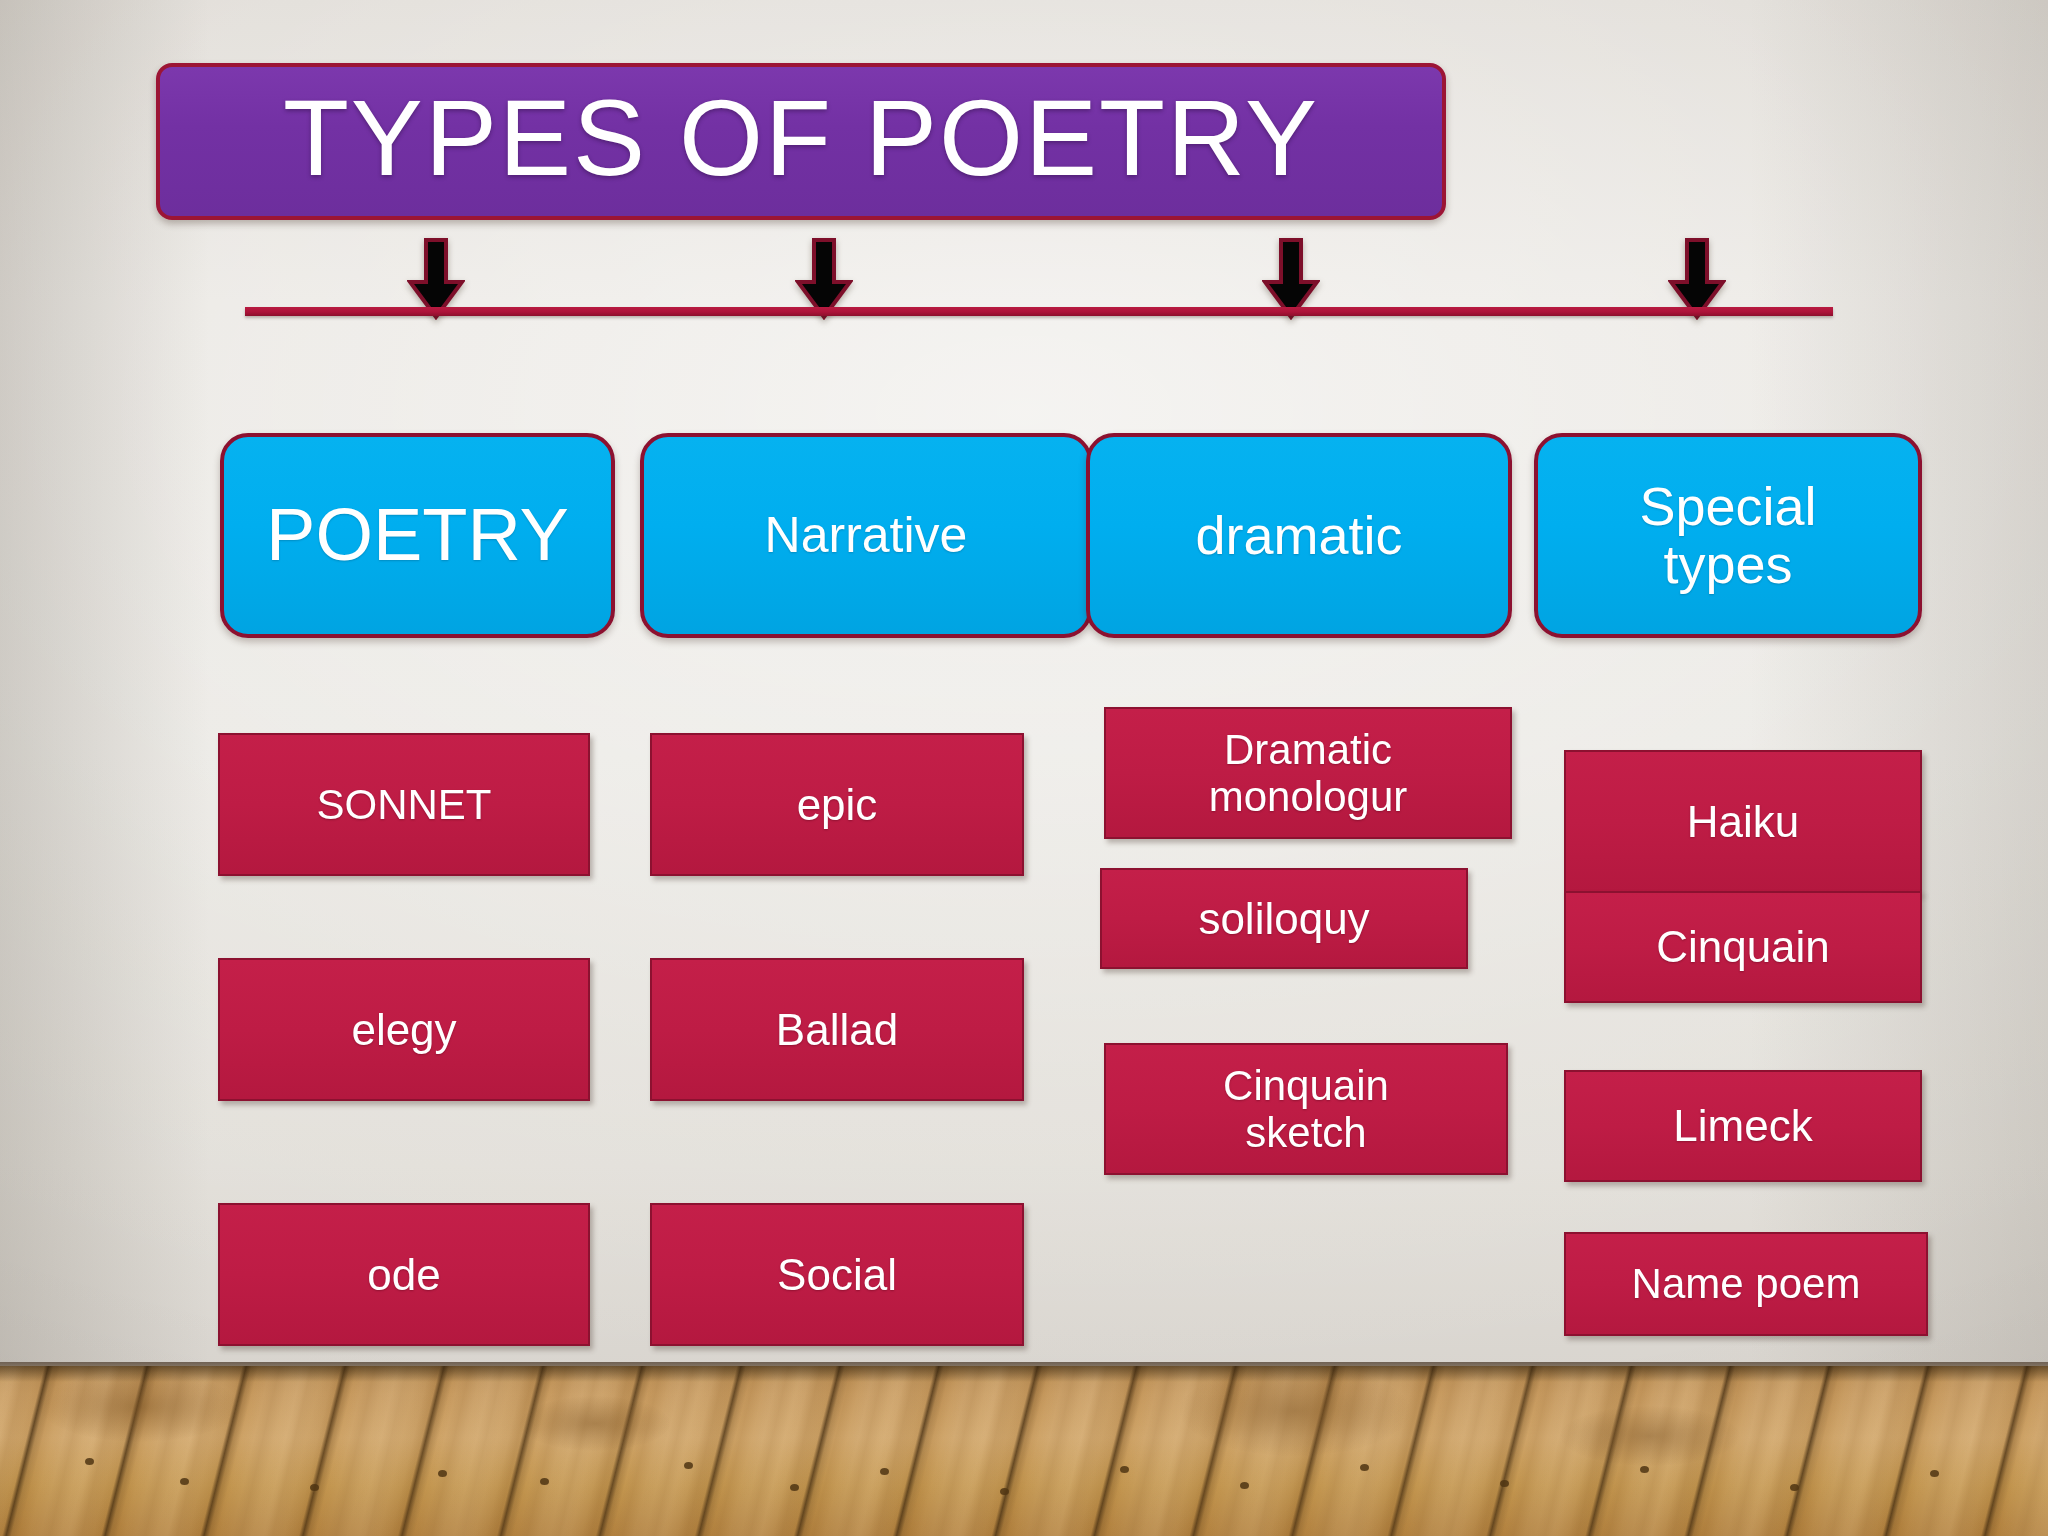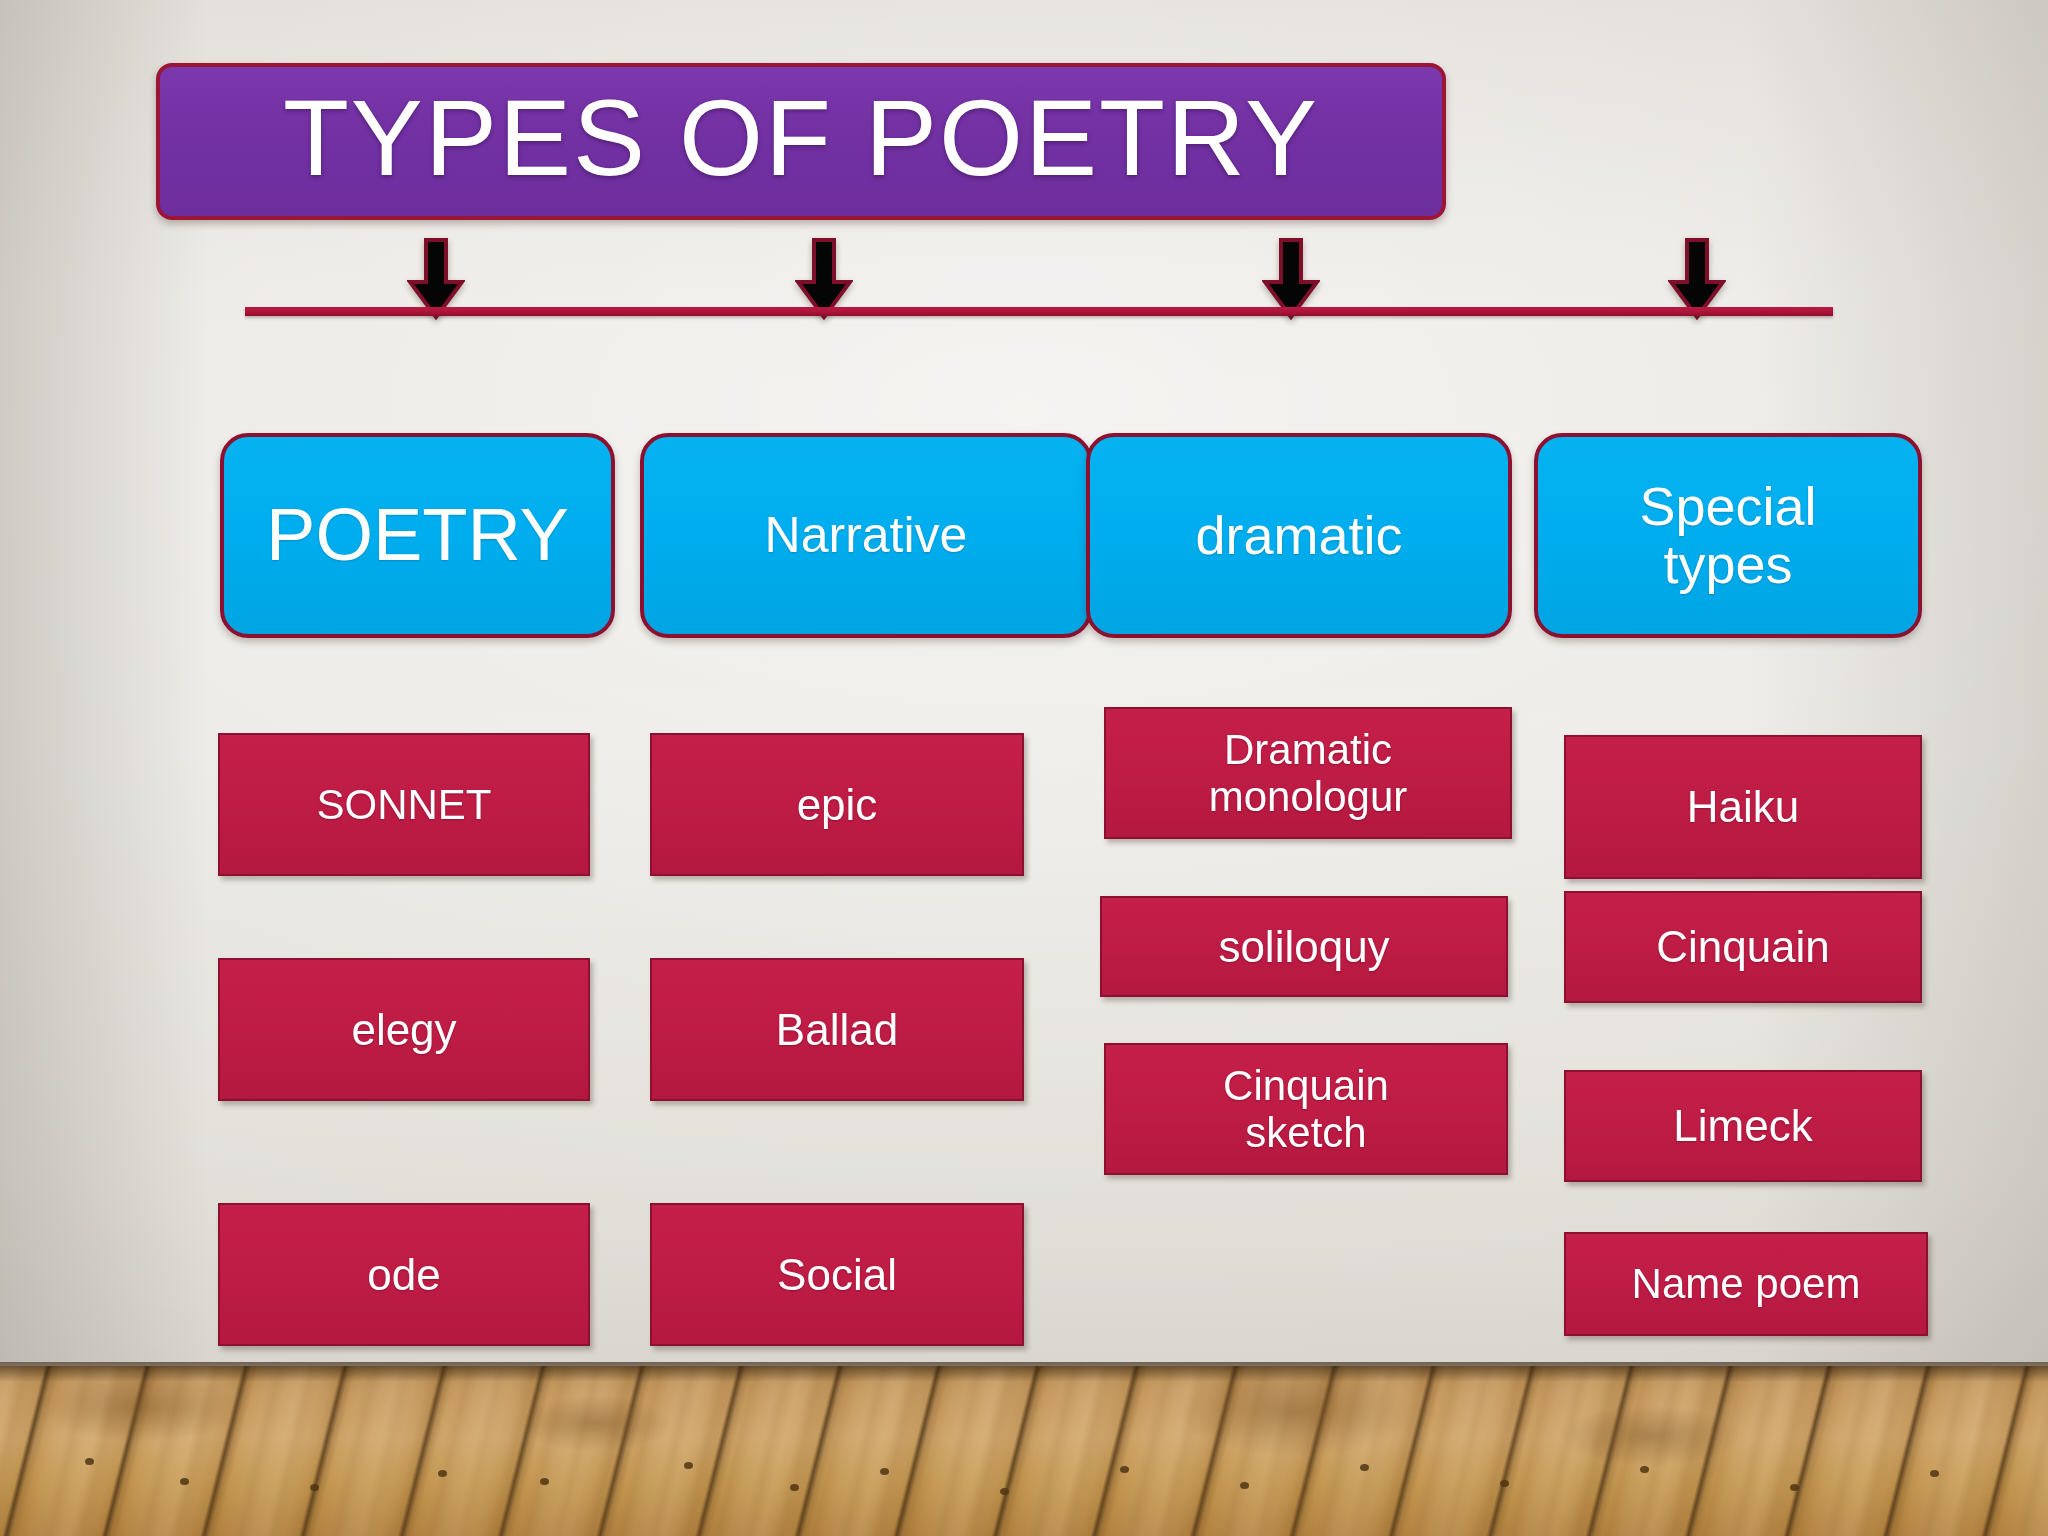--- a/index.html
+++ b/index.html
@@ -257,28 +257,28 @@
   <div class="red-box" style="left:650px; top:958px; width:374px; height:143px;">
     <span class="red-label" style="font-size:44px;">Ballad</span>
   </div>
   <div class="red-box" style="left:650px; top:1203px; width:374px; height:143px;">
     <span class="red-label" style="font-size:44px;">Social</span>
   </div>
 
   <div class="red-box" style="left:1104px; top:707px; width:408px; height:132px;">
     <span class="red-label" style="font-size:42px; max-width:320px;">Dramatic monologur</span>
   </div>
-  <div class="red-box" style="left:1100px; top:868px; width:408px; height:101px;margin-top:28px;">
+  <div class="red-box" style="left:1100px; top:868px; width:368px; height:101px;">
     <span class="red-label" style="font-size:44px;">soliloquy</span>
   </div>
   <div class="red-box" style="left:1104px; top:1043px; width:404px; height:132px;">
     <span class="red-label" style="font-size:42px; max-width:240px;">Cinquain sketch</span>
   </div>
 
-  <div class="red-box" style="left:1564px; top:735px; width:358px; height:144px;">
+  <div class="red-box" style="left:1564px; top:750px; width:358px; height:144px;">
     <span class="red-label" style="font-size:44px;">Haiku</span>
   </div>
   <div class="red-box" style="left:1564px; top:891px; width:358px; height:112px;">
     <span class="red-label" style="font-size:44px;">Cinquain</span>
   </div>
   <div class="red-box" style="left:1564px; top:1070px; width=358px; width:358px; height:112px;">
     <span class="red-label" style="font-size:44px;">Limeck</span>
   </div>
   <div class="red-box" style="left:1564px; top:1232px; width:364px; height:104px;">
     <span class="red-label" style="font-size:42px;">Name poem</span>

